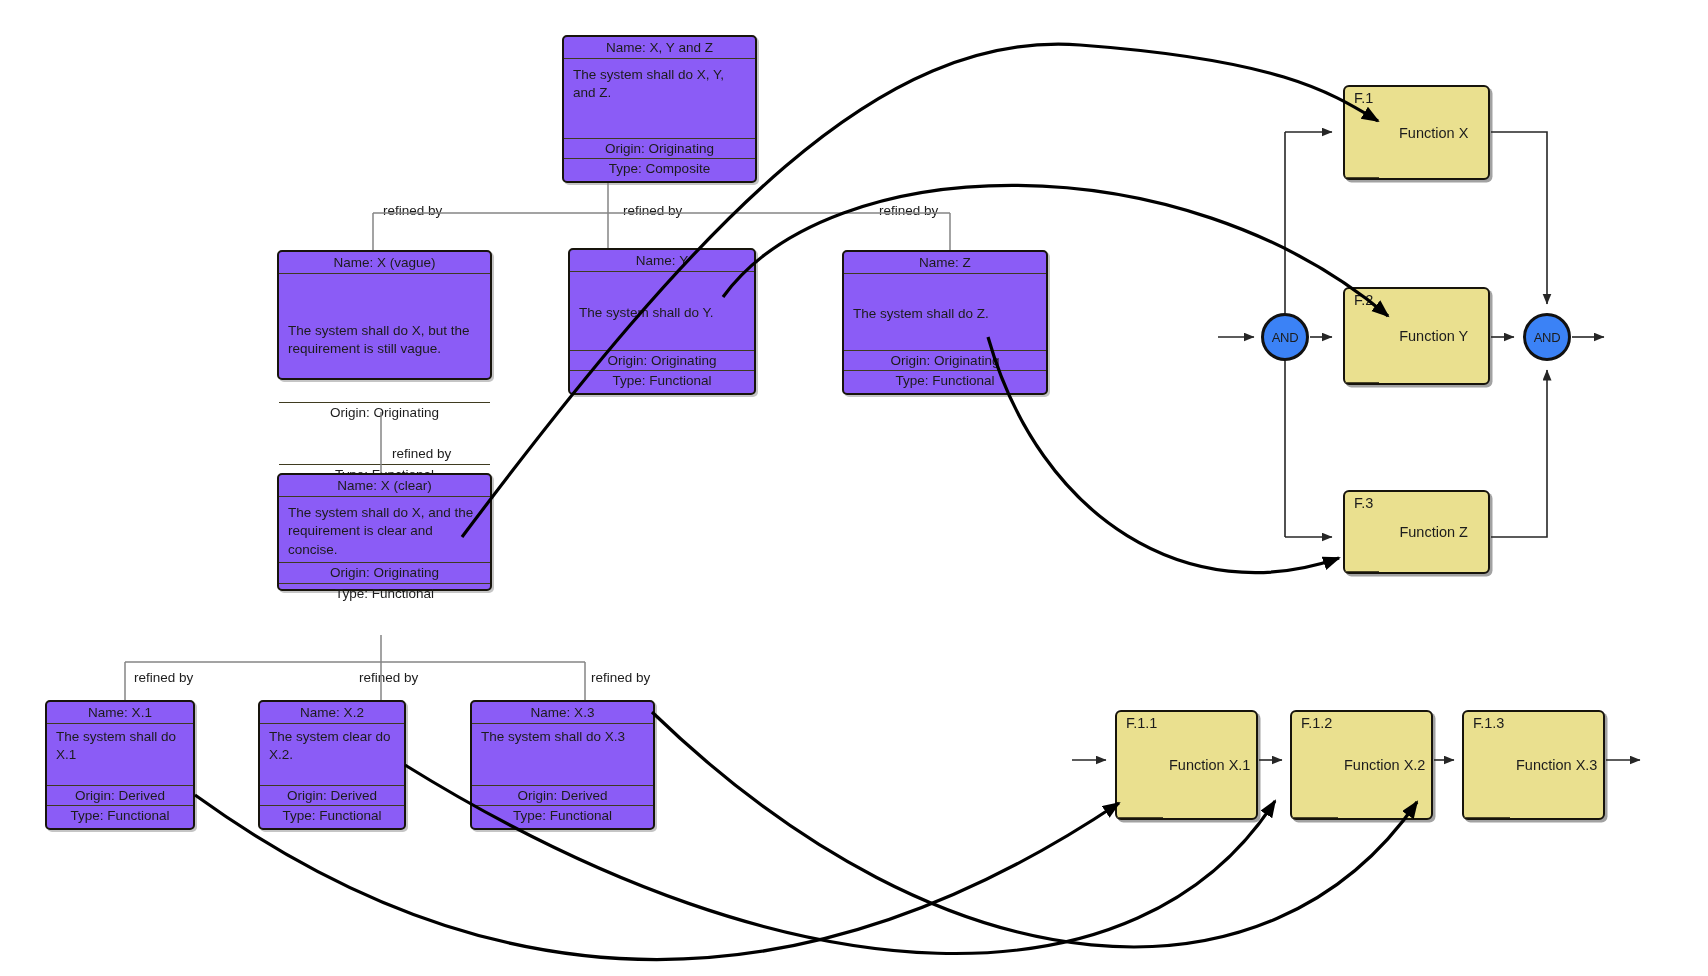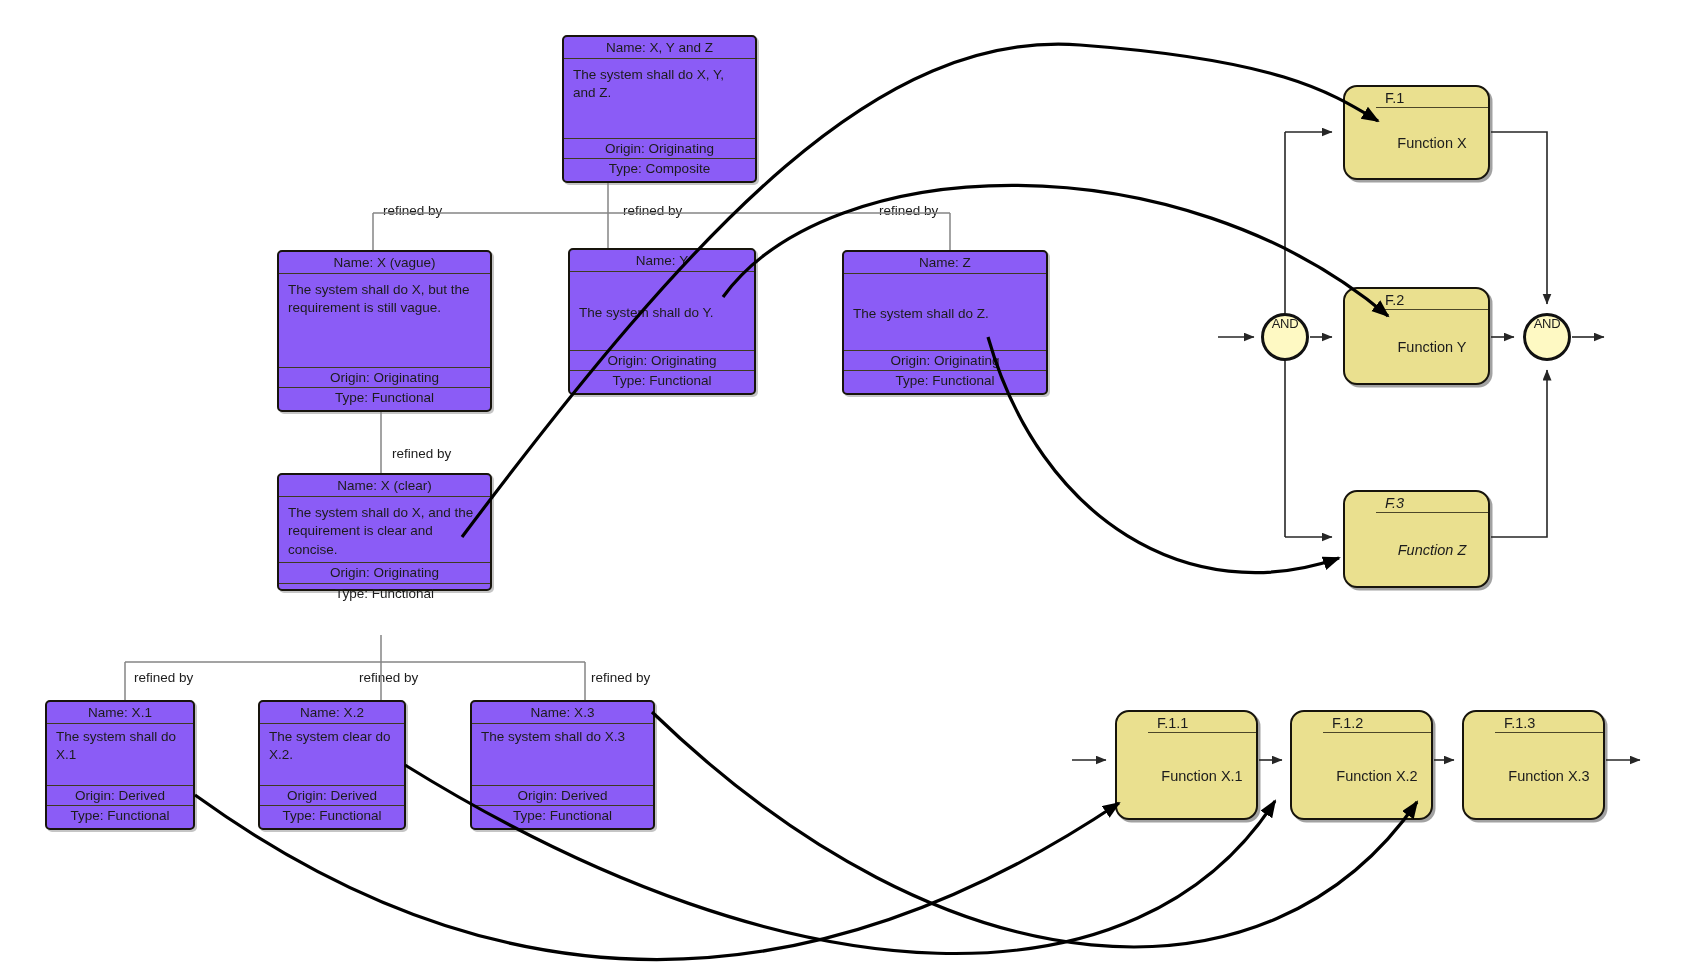--- a/index.html
+++ b/index.html
@@ -7,28 +7,28 @@
          font-family:"Liberation Sans",sans-serif;color:#1c1c1c;}
   
   .req{position:absolute;display:flex;flex-direction:column;background:#8b5cf6;
        border:2px solid #17140c;border-radius:5px;box-sizing:border-box;
        box-shadow:2px 2px 0 rgba(90,90,90,.35);font-size:13.5px;line-height:1.3;}
   .req-name{flex:0 0 auto;text-align:center;padding:2px 4px 1px 4px;border-bottom:1px solid #3f3b20;white-space:nowrap;overflow:hidden;}
   .req-body{flex:1 1 auto;text-align:left;padding:7px 8px 2px 9px;line-height:1.4;}
   .req-origin{flex:0 0 auto;text-align:center;padding:1px 14px;border-top:1px solid #3f3b20;white-space:nowrap;overflow:hidden;}
   .req-type{flex:0 0 auto;text-align:center;padding:1px 2px 3px 2px;border-top:1px solid #3f3b20;white-space:nowrap;overflow:hidden;}
   
-  .fn{position:absolute;display:flex;flex-direction:column;background:#eae08f;
-      border:2px solid #17140c;border-radius:14px;box-sizing:border-box;
-      box-shadow:2.5px 2.5px 0 rgba(70,70,70,.5);font-size:14px;padding-left:31px;}
+  .fn{position:absolute;display:flex;flex-direction:row;background:#eae08f;
+      border:2px solid #17140c;border-radius:6px;box-sizing:border-box;
+      box-shadow:2.5px 2.5px 0 rgba(70,70,70,.5);font-size:14px;}
   .fn-id{flex:0 0 auto;text-align:left;padding:3px 6px 1px 9px;border-bottom:1.5px solid #4c4628;font-size:14.5px;}
   .fn-label{flex:1 1 auto;display:flex;align-items:center;justify-content:center;font-size:14.5px;}
   
-  .and{position:absolute;width:48px;height:48px;border-radius:50%;background:#fef9c3;
-       border:3px solid #111;box-sizing:border-box;display:flex;align-items:flex-start;justify-content:center;
+  .and{position:absolute;width:48px;height:48px;border-radius:50%;background:#3b82f6;
+       border:3px solid #111;box-sizing:border-box;display:flex;align-items:center;justify-content:center;
        font-size:13px;font-weight:500;letter-spacing:-.3px;}
   
   .edge-label{position:absolute;font-size:13.5px;background:#ffffff;padding:0 3px;white-space:nowrap;}
   
   #wires{position:absolute;left:0;top:0;width:1708px;height:976px;pointer-events:none;}
   .tree{stroke:#858585;stroke-width:1.5;fill:none;}
   .flow{stroke:#262626;stroke-width:1.6;fill:none;}
   .trace{stroke:#000;stroke-width:3.2;fill:none;}
 </style>
 </head>
@@ -36,21 +36,21 @@
 
 <div id="stage">
 
   <div class="req" style="left:562px;top:35px;width:195px;height:148px;">
     <div class="req-name">Name: X, Y and Z</div>
     <div class="req-body">The system shall do X, Y, and Z.</div>
     <div class="req-origin">Origin: Originating</div>
     <div class="req-type">Type: Composite</div>
   </div>
 
-  <div class="req" style="left:277px;top:250px;width:215px;height:162px;">
+  <div class="req" style="left:277px;top:250px;width:215px;height:130px;gap:41px;">
     <div class="req-name">Name: X (vague)</div>
     <div class="req-body">The system shall do X, but the requirement is still vague.</div>
     <div class="req-origin">Origin: Originating</div>
     <div class="req-type">Type: Functional</div>
   </div>
 
   <div class="req" style="left:568px;top:248px;width:188px;height:147px;">
     <div class="req-name">Name: Y</div>
     <div class="req-body" style="display:flex;align-items:center;">The system shall do Y.</div>
     <div class="req-origin">Origin: Originating</div>
@@ -101,21 +101,21 @@
   <div class="edge-label" style="left:588px;top:670px;">refined by</div>
 
   <div class="fn" style="left:1343px;top:85px;width:147px;height:95px;">
     <div class="fn-id">F.1</div>
     <div class="fn-label">Function X</div>
   </div>
   <div class="fn" style="left:1343px;top:287px;width:147px;height:98px;">
     <div class="fn-id">F.2</div>
     <div class="fn-label">Function Y</div>
   </div>
-  <div class="fn" style="left:1343px;top:490px;width:147px;height:98px;font-style:italic;">
+  <div class="fn" style="left:1343px;top:490px;width:147px;height:84px;">
     <div class="fn-id">F.3</div>
     <div class="fn-label">Function Z</div>
   </div>
   <div class="fn" style="left:1115px;top:710px;width:143px;height:110px;">
     <div class="fn-id">F.1.1</div>
     <div class="fn-label">Function X.1</div>
   </div>
   <div class="fn" style="left:1290px;top:710px;width:143px;height:110px;">
     <div class="fn-id">F.1.2</div>
     <div class="fn-label">Function X.2</div>

